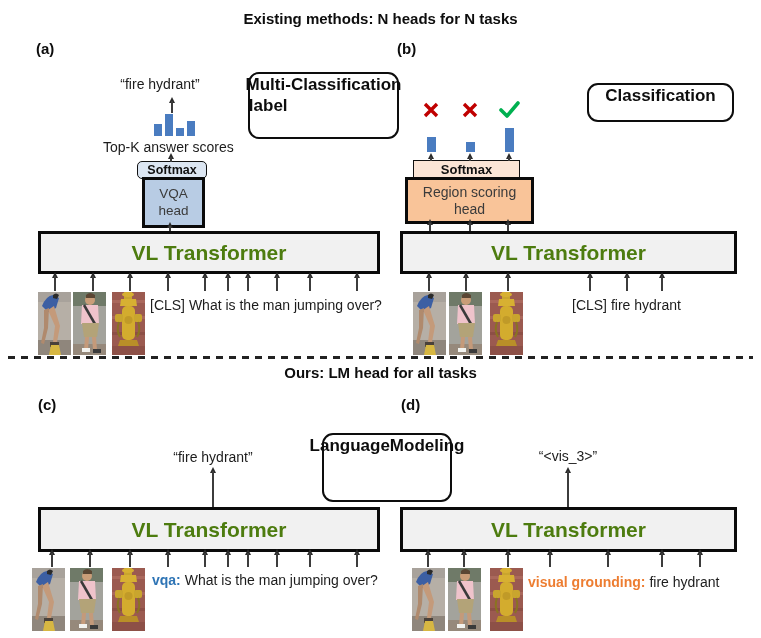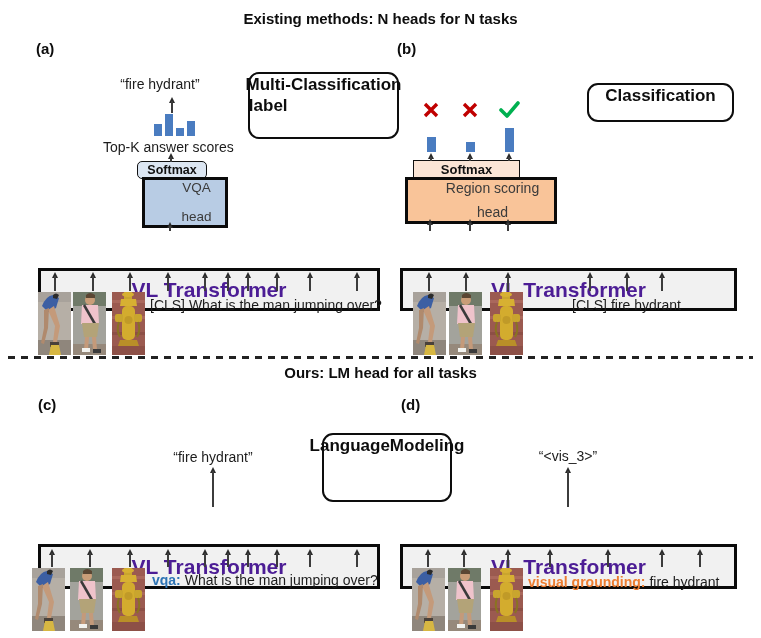--- a/index.html
+++ b/index.html
@@ -7,27 +7,27 @@
           font-family:"Liberation Sans",sans-serif;color:#111;}
   .abs{position:absolute;}
   .center{text-align:center;}
   .title{font-weight:bold;font-size:15px;color:#0d0d0d;text-align:center;white-space:nowrap;}
   .panel-label{font-weight:bold;font-size:15px;color:#0d0d0d;}
   .small-text{font-size:14px;color:#1c1c1c;}
   .task-box{border:2.5px solid #0d0d0d;border-radius:11px;background:#fff;font-weight:bold;
             font-size:17px;color:#0d0d0d;text-align:center;display:flex;flex-direction:row;
             justify-content:center;line-height:1.25;}
   .transformer{background:var(--transformer_fill,#f1f1f1);border:3px solid #0a0a0a;display:flex;
-               align-items:center;justify-content:center;font-weight:bold;font-size:21px;color:#4c1d95;margin-top:37px;}
+               align-items:center;justify-content:center;font-weight:bold;font-size:21px;color:#4d7c0f;}
   .sigmoid{background:var(--sigmoid_fill,#dce6f2);border:1.5px solid #111;border-radius:5px;
            font-weight:bold;font-size:12.5px;display:flex;align-items:center;justify-content:center;}
   .softmax{background:var(--softmax_fill,#fbe5d6);border:1.5px solid #111;border-radius:0;
            font-weight:bold;font-size:13px;display:flex;align-items:center;justify-content:center;}
   .head-box{border:3px solid #0a0a0a;color:#3b3b3b;text-align:center;display:flex;
-            flex-direction:column;justify-content:space-between;line-height:1.2;padding-left:23px;}
+            flex-direction:column;justify-content:center;line-height:1.2;}
   .vqa-head{background:var(--vqa_head_fill,#b8cce4);font-size:13.5px;}
   .region-head{background:var(--region_head_fill,#f9c499);font-size:14px;}
   .bars{position:absolute;display:flex;align-items:flex-end;}
   .bars .bar{background:var(--bar_blue,#4a7cc0);width:8px;}
   #bars-b .bar{width:9px;}
   .arrow{position:absolute;width:8px;}
   .arrow .tri{position:absolute;top:0;left:50%;margin-left:-3.5px;width:0;height:0;
               border-left:3.5px solid transparent;border-right:3.5px solid transparent;
               border-bottom:6px solid #2a2a2a;}
   .arrow .line{position:absolute;top:4px;bottom:0;left:50%;margin-left:-0.8px;width:1.6px;background:#3c3c3c;}

